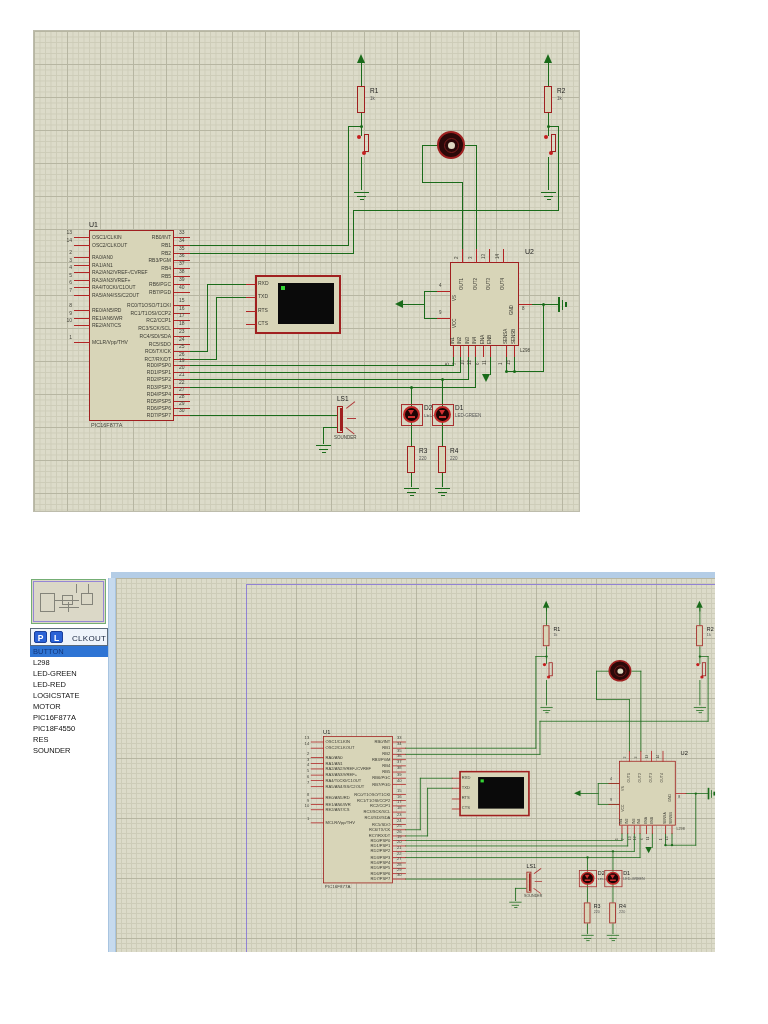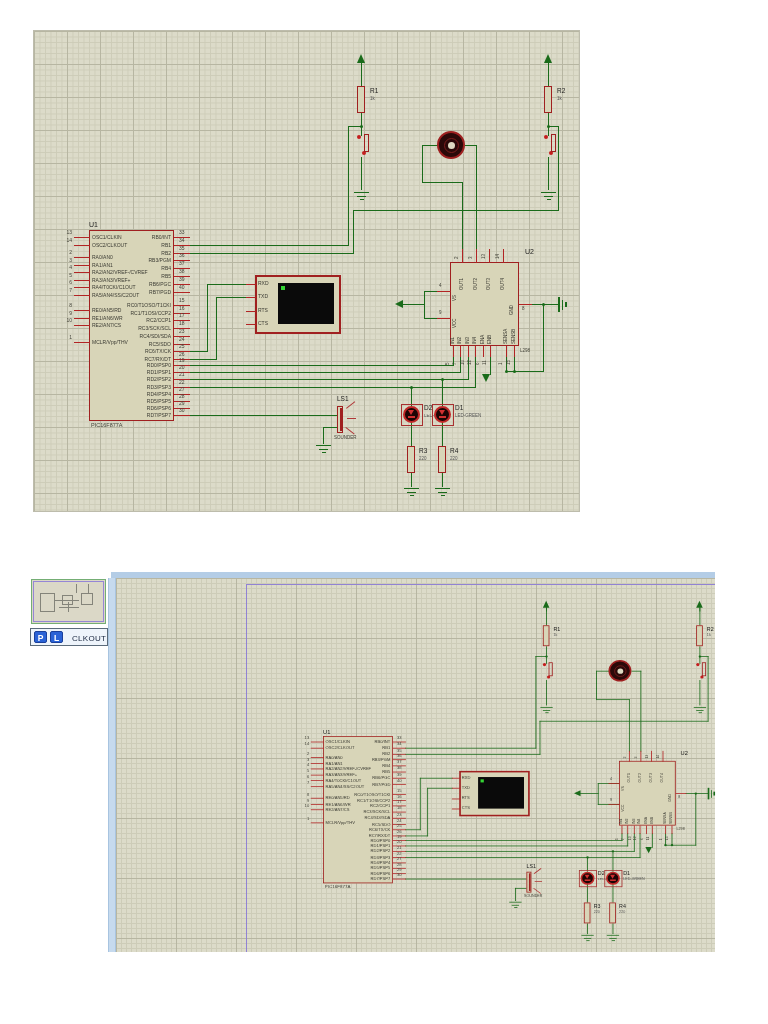--- a/index.html
+++ b/index.html
@@ -361,20 +361,32 @@
         <div style="position: absolute; left: 36px; top: 22px; width: 1px; height: 10px; background: rgb(132, 132, 122);"></div>
       </div>
   </div>
 
   <div class="sel-header">
     <div class="pbtn" style="left:3px;top:2px;">P</div>
     <div class="pbtn" style="left:19px;top:2px;">L</div>
     <span class="devhdr">CLKOUT</span>
   </div>
 
+  <div id="device-list" class="device-list">
+      <div class="dev-item selected">BUTTON</div>
+      <div class="dev-item">L298</div>
+      <div class="dev-item">LED-GREEN</div>
+      <div class="dev-item">LED-RED</div>
+      <div class="dev-item">LOGICSTATE</div>
+      <div class="dev-item">MOTOR</div>
+      <div class="dev-item">PIC16F877A</div>
+      <div class="dev-item">PIC18F4550</div>
+      <div class="dev-item">RES</div>
+      <div class="dev-item">SOUNDER</div>
+    </div>
 
   <div class="scroll-strip"></div>
 
   <div class="mini-canvas">
     <div class="violet-h"></div>
     <div class="violet-v"></div>
   </div>
 
   <div id="schem-mini" class="schem">
       <div style="position: absolute; left: 327px; top: 32px; width: 1px; height: 24px; background: rgb(26, 107, 26);"></div>

